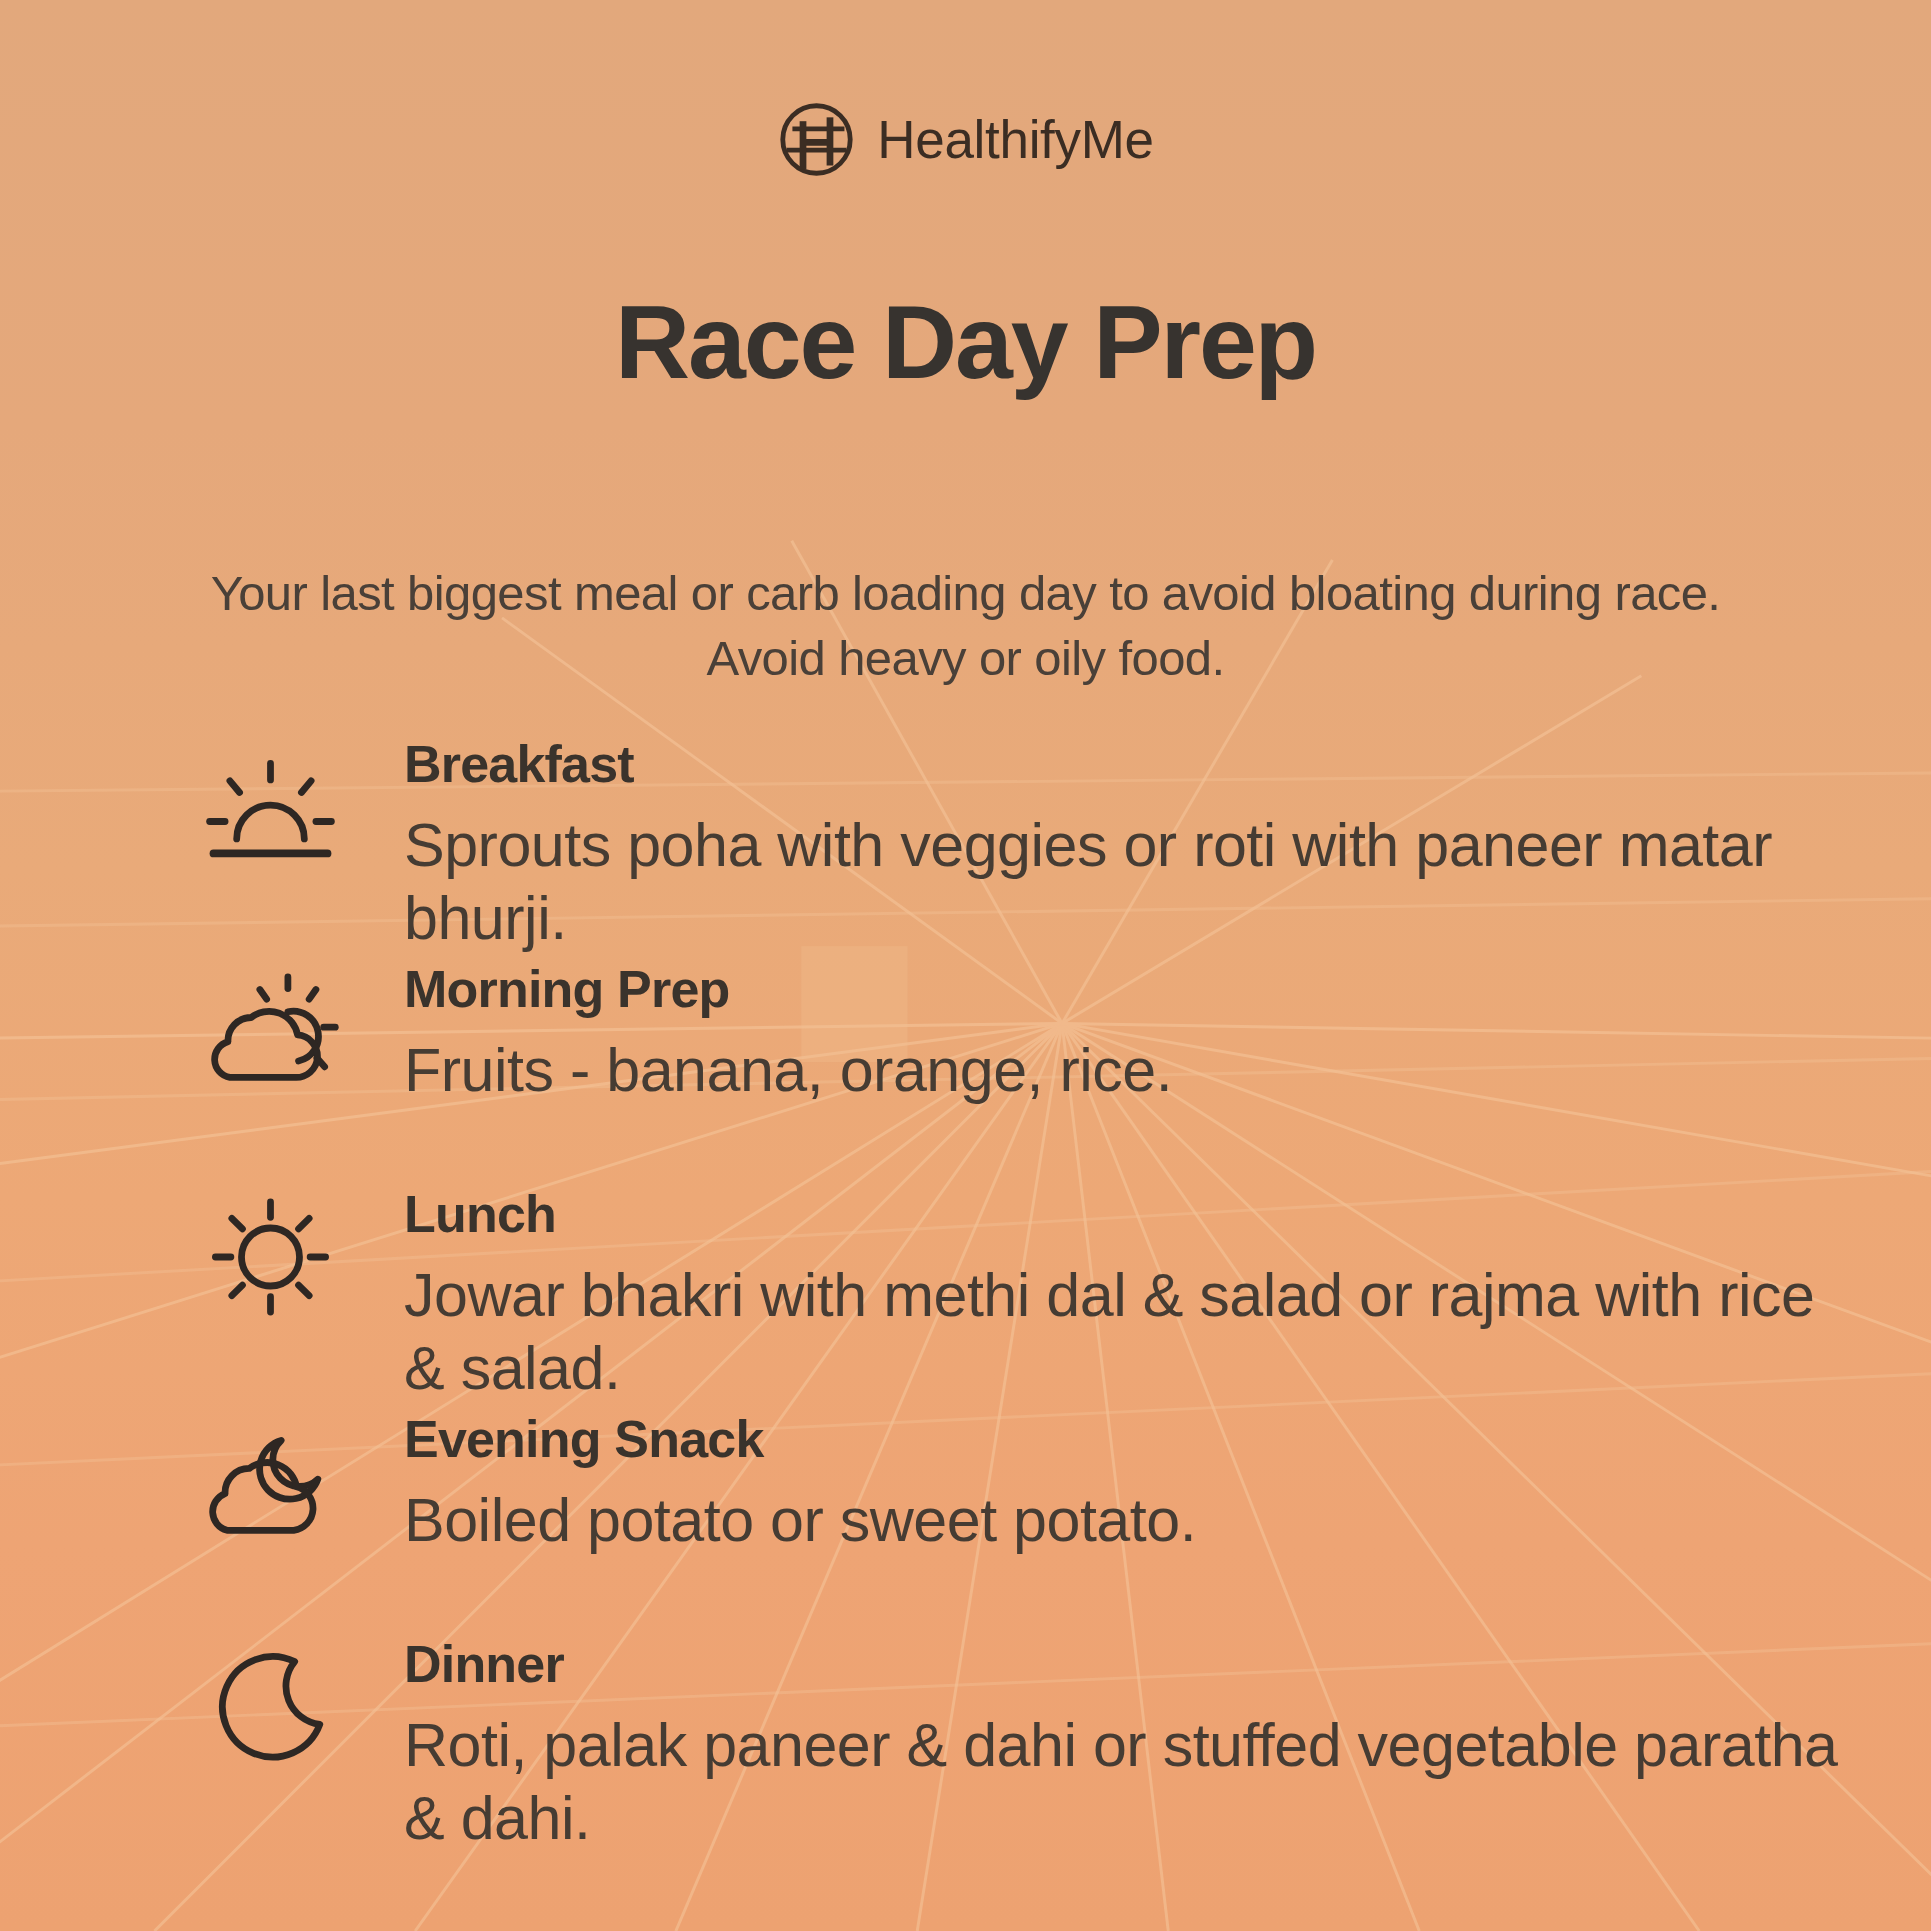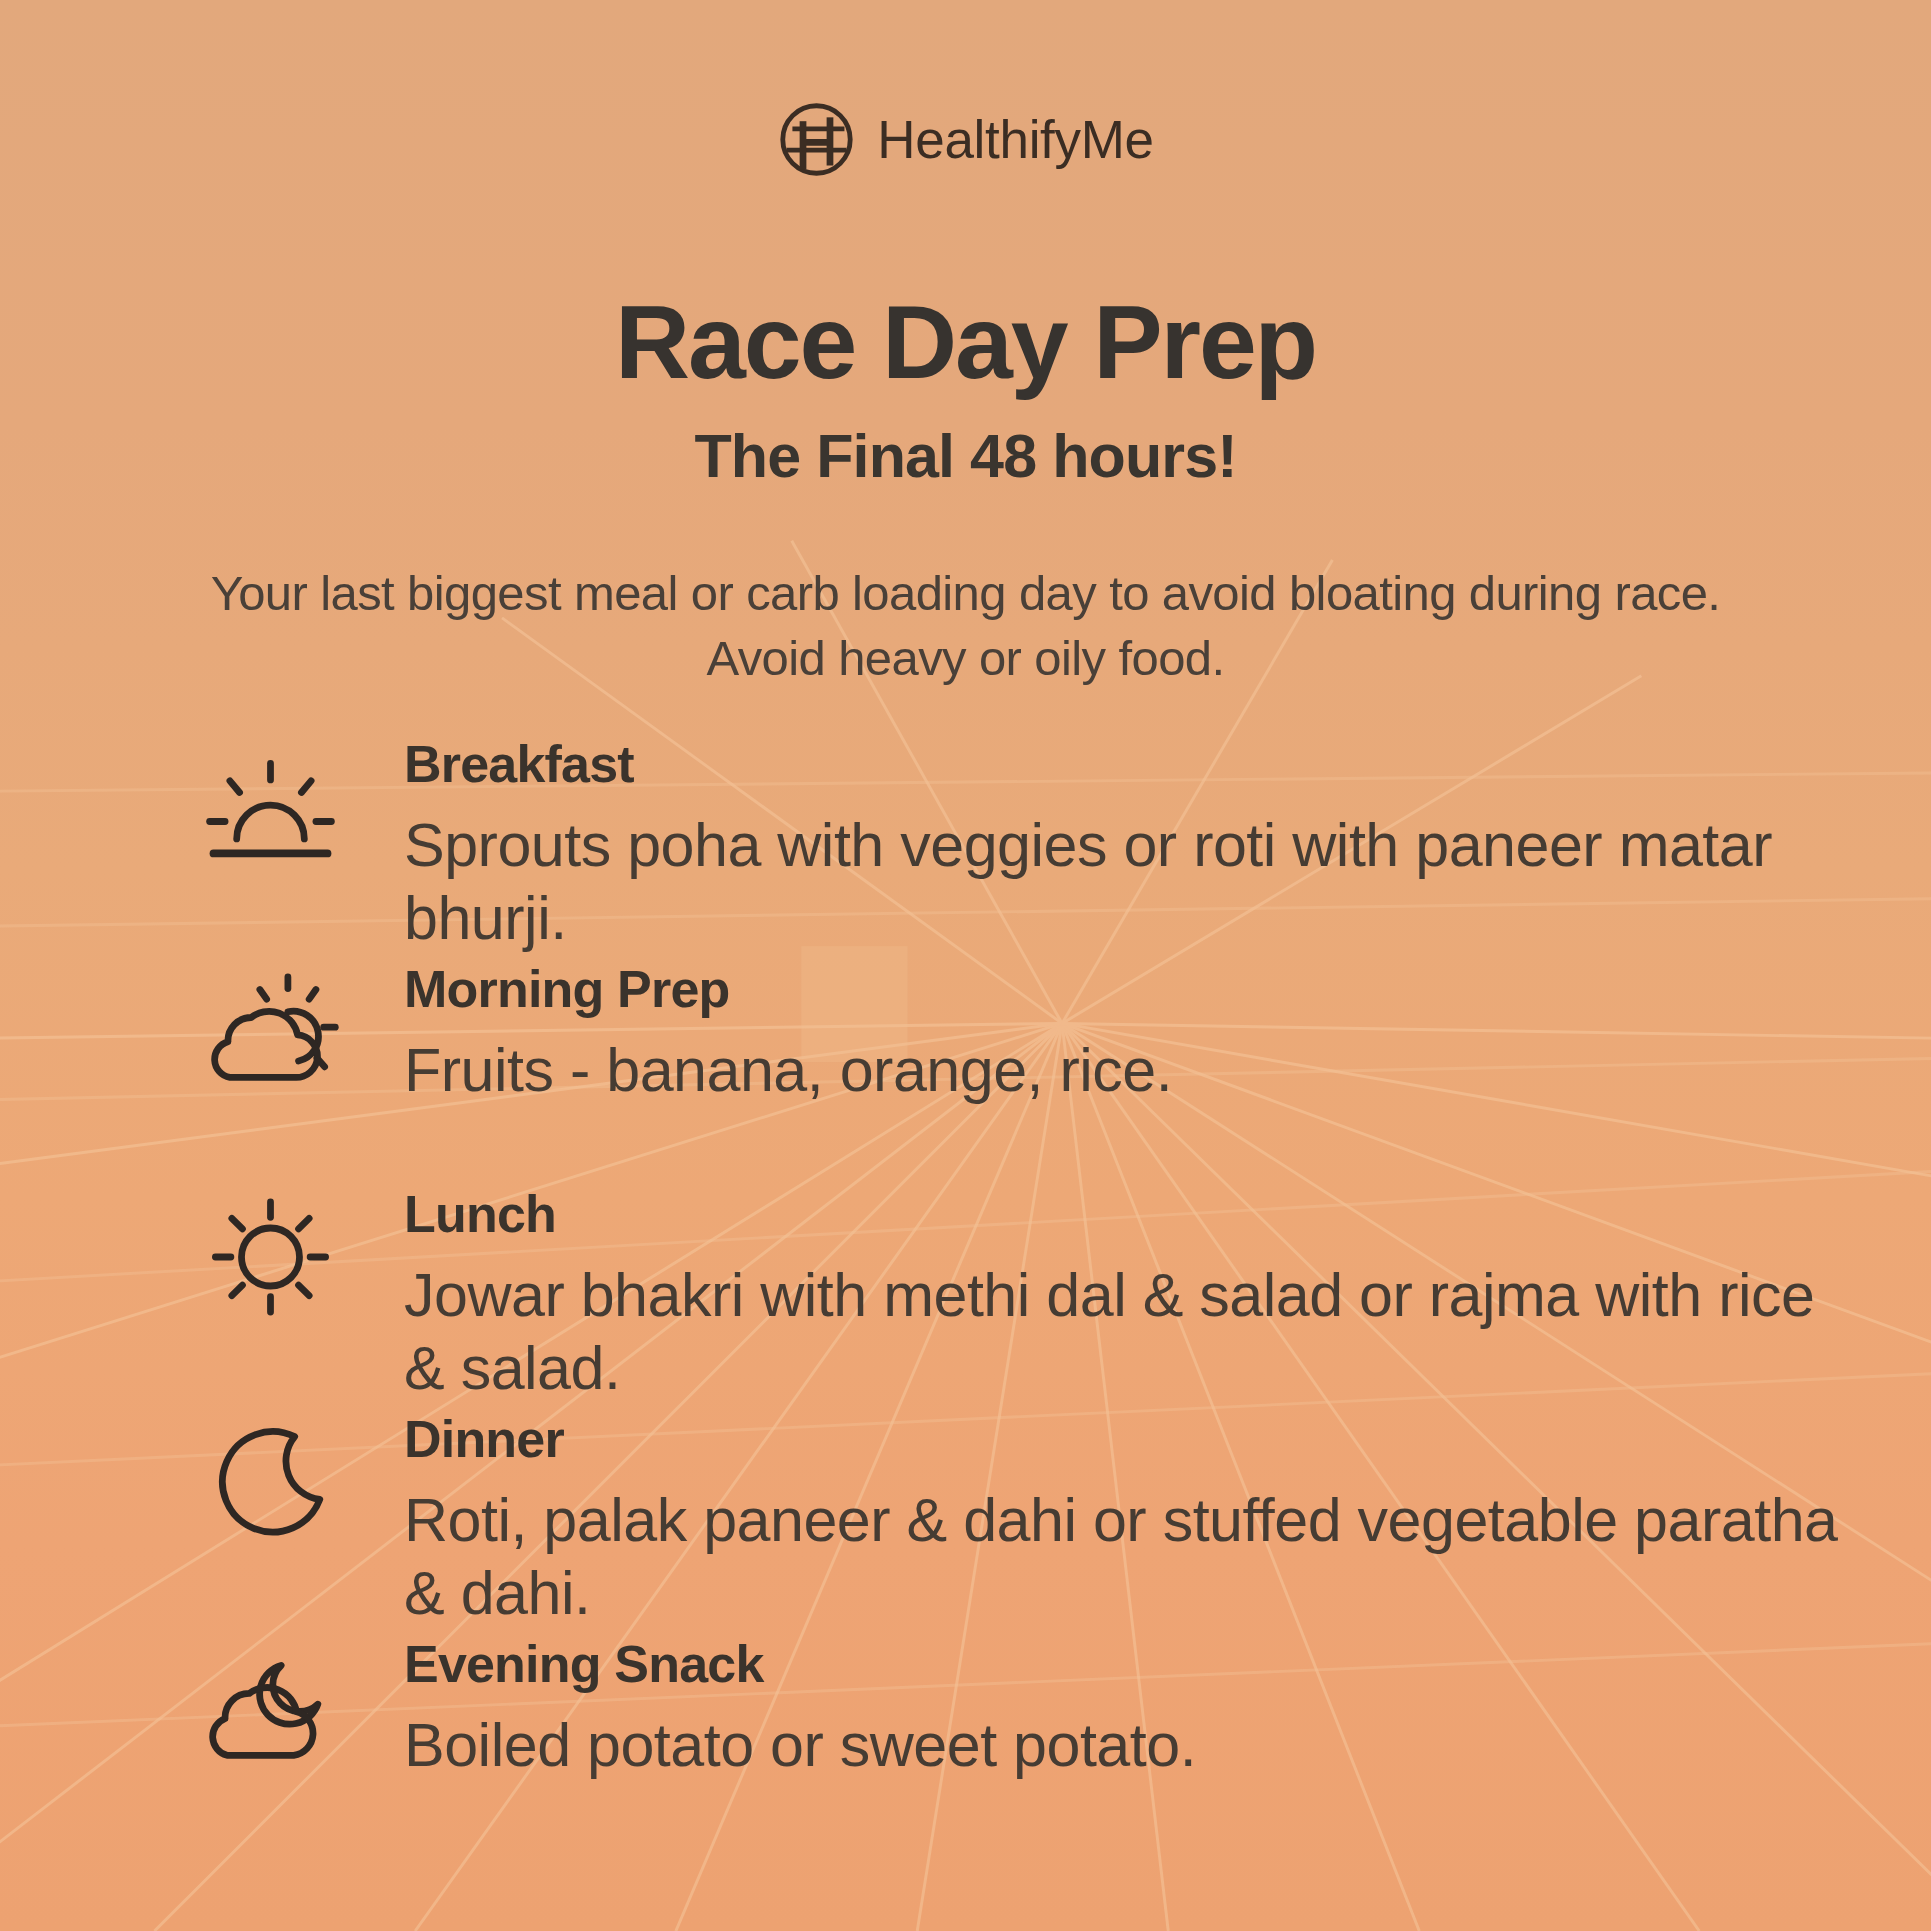--- a/index.html
+++ b/index.html
@@ -208,21 +208,20 @@
           <line x1="16" y1="30" x2="70" y2="30" stroke="#3b2d23" stroke-width="5"></line>
           <line x1="27" y1="22" x2="27" y2="72" stroke="#3b2d23" stroke-width="7"></line>
           <line x1="55" y1="18" x2="55" y2="68" stroke="#3b2d23" stroke-width="7"></line>
           <line x1="27" y1="44" x2="55" y2="44" stroke="#3b2d23" stroke-width="7"></line>
         </svg>
       </span>
       <span class="logo-word">HealthifyMe</span>
     </div>
 
     <h1 class="title">Race Day Prep</h1>
-    <h2 class="subtitle">The Final 48 hours!</h2>
     <p class="description">Your last biggest meal or carb loading day to avoid bloating during race. Avoid heavy or oily food.</p>
 
     <div class="meals">
 
       <div class="meal-row">
         <span class="meal-icon">
           <svg viewBox="0 0 150 130" aria-hidden="true">
             <g fill="none" stroke="#2e2723" stroke-width="7" stroke-linecap="round">
               <path d="M 40 98 A 35 35 0 0 1 110 98"></path>
               <line x1="75" y1="20" x2="75" y2="37"></line>
@@ -279,41 +278,41 @@
         <div class="meal-text">
           <p class="meal-title">Lunch</p>
           <p class="meal-desc">Jowar bhakri with methi dal &amp; salad or rajma with rice &amp; salad.</p>
         </div>
       </div>
 
       <div class="meal-row">
         <span class="meal-icon">
           <svg viewBox="0 0 150 130" aria-hidden="true">
             <g fill="none" stroke="#2e2723" stroke-width="7" stroke-linecap="round" stroke-linejoin="round">
+              <path d="M 86 22 A 31 31 0 1 0 124 62 A 24 24 0 0 1 86 22 Z"></path>
+              <path d="M 30 115 A 20 20 0 0 1 28 77 A 25 25 0 0 1 53 51 A 31 31 0 0 1 102 70 A 23 23 0 0 1 99 115 Z"></path>
+            </g>
+          </svg>
+        </span>
+        <div class="meal-text">
+          <p class="meal-title">Evening Snack</p>
+          <p class="meal-desc">Boiled potato or sweet potato.</p>
+        </div>
+      </div>
+
+      <div class="meal-row">
+        <span class="meal-icon">
+          <svg viewBox="0 0 150 130" aria-hidden="true">
+            <g fill="none" stroke="#2e2723" stroke-width="7" stroke-linecap="round" stroke-linejoin="round">
               <path d="M 100 18 A 52 52 0 1 0 126 83 A 40 40 0 0 1 100 18 Z"></path>
             </g>
           </svg>
         </span>
         <div class="meal-text">
           <p class="meal-title">Dinner</p>
           <p class="meal-desc">Roti, palak paneer &amp; dahi or stuffed vegetable paratha &amp; dahi.</p>
-        </div>
-      </div>
-
-      <div class="meal-row">
-        <span class="meal-icon">
-          <svg viewBox="0 0 150 130" aria-hidden="true">
-            <g fill="none" stroke="#2e2723" stroke-width="7" stroke-linecap="round" stroke-linejoin="round">
-              <path d="M 86 22 A 31 31 0 1 0 124 62 A 24 24 0 0 1 86 22 Z"></path>
-              <path d="M 30 115 A 20 20 0 0 1 28 77 A 25 25 0 0 1 53 51 A 31 31 0 0 1 102 70 A 23 23 0 0 1 99 115 Z"></path>
-            </g>
-          </svg>
-        </span>
-        <div class="meal-text">
-          <p class="meal-title">Evening Snack</p>
-          <p class="meal-desc">Boiled potato or sweet potato.</p>
         </div>
       </div>
 
     </div>
   </div>
 </div>
 
 
 </body></html>

